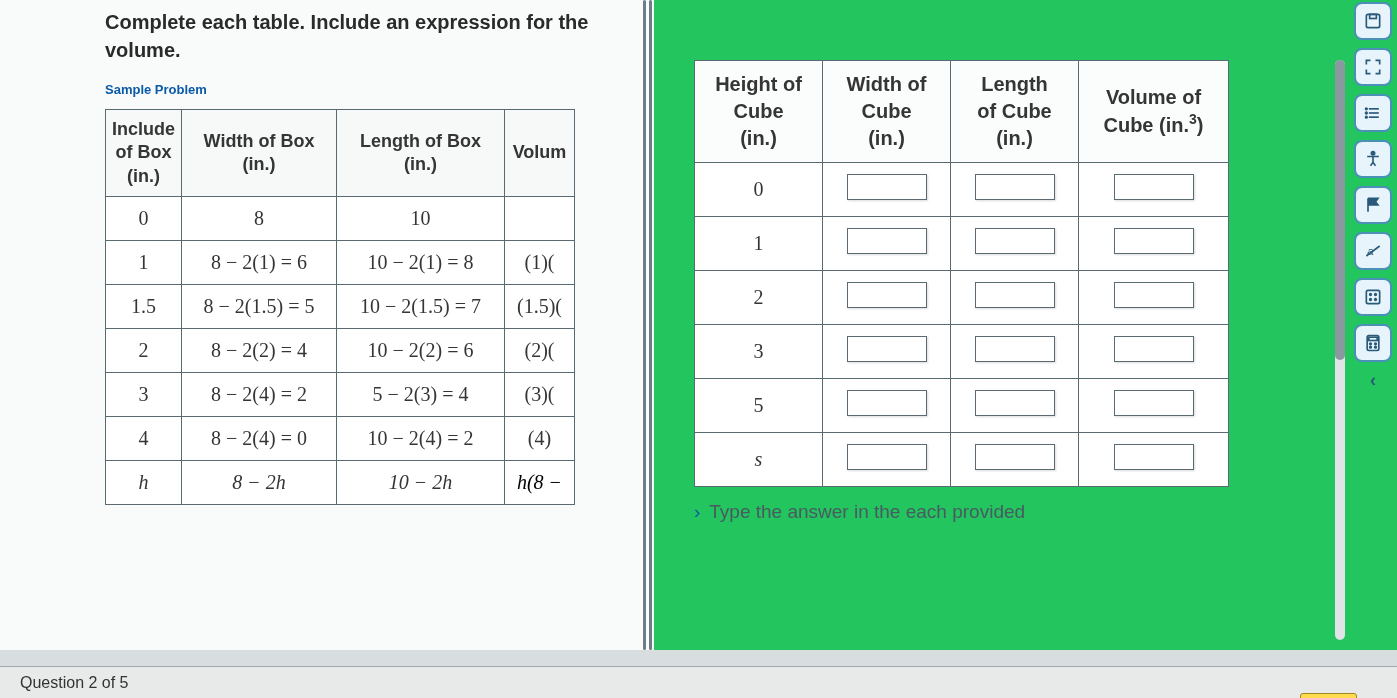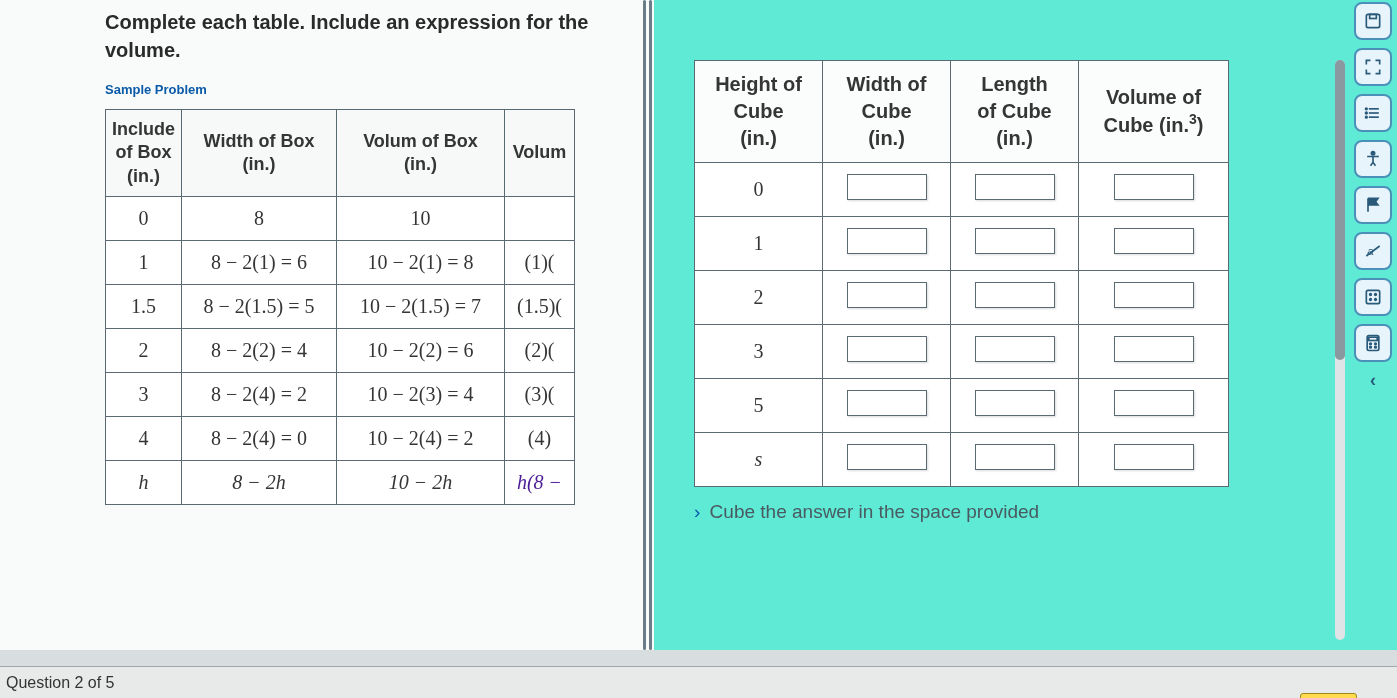--- a/index.html
+++ b/index.html
@@ -18,21 +18,21 @@
   }
   .left-panel {
     width: 640px;
     padding: 8px 10px 10px 105px;
     background: #f9fbfb;
     position: relative;
   }
   .right-panel {
     flex: 1;
     padding: 60px 39px 10px 40px;
-    background: #5eead4;
+    background: #22c55e;
     position: relative;
   }
   .divider-col {
     width: 14px;
     background: #f9fbfb;
     position: relative;
     display: flex;
     justify-content: center;
   }
   .divider-col::before {
@@ -81,21 +81,21 @@
   }
   .sample-table th { padding: 8px 6px; font-weight: bold; background:#f7f9f9;}
   .sample-table td { padding: 10px 6px; font-family: 'Times New Roman', serif; font-size: 20px;}
   .sample-table .col1 { width: 72px; }
   .sample-table .col2 { width: 155px; }
   .sample-table .col3 { width: 168px; }
   .sample-table .col4 { width: 70px; }
   .sample-table .hcol { font-family: Arial; font-size:18px; line-height:1.3; }
   .math { font-family:'Times New Roman', serif; font-style: normal; }
   .ital { font-style: italic; }
-  .blue { color:#4c1d95;margin-left:25px; }
+  .blue { color:#000000;margin-left:25px; }
 
   .cube-table th { padding: 10px 8px; font-weight:bold; font-size:20px; line-height:1.35; background:#fbfdfd;}
   .cube-table td { padding: 10px 8px; height:54px; font-family:'Times New Roman', serif; font-size:20px;}
   .cube-table .c1 { width: 128px; }
   .cube-table .c2 { width: 128px; }
   .cube-table .c3 { width: 128px; }
   .cube-table .c4 { width: 150px; }
   .input-box {
     display: inline-block;
     width: 80px;
@@ -113,21 +113,21 @@
   .footer {
     position: absolute;
     bottom: 0;
     left: 0;
     width: 100%;
     height: 32px;
     background: #e8eaea;
     border-top: 1px solid #a0a8ac;
     display: flex;
     align-items: center;
-    padding-left: 6px;
+    padding-left: 20px;
     font-size: 16px;
     color: #333;
   }
   .next-btn {
     position: absolute;
     right: 40px;
     bottom: -20px;
     background: #ffdb4d;
     border:1px solid #a08a20;
     border-radius: 3px;
@@ -197,21 +197,21 @@
           <th class="col1 hcol">
             <span>Include</span><br>
             <span>of Box</span><br>
             <span>(in.)</span>
           </th>
           <th class="col2 hcol">
             <span>Width of Box</span><br>
             <span>(in.)</span>
           </th>
           <th class="col3 hcol">
-            <span>Volum of Box</span><br>
+            <span>Length of Box</span><br>
             <span>(in.)</span>
           </th>
           <th class="col4 hcol">
             <span>Volum</span>
           </th>
         </tr>
       </thead>
       <tbody>
           <tr>
             <td class="col1 math">0</td>
@@ -233,21 +233,21 @@
           </tr>
           <tr>
             <td class="col1 math">2</td>
             <td class="col2 math">8 − 2(2) = 4</td>
             <td class="col3 math">10 − 2(2) = 6</td>
             <td class="col4 math">(2)(</td>
           </tr>
           <tr>
             <td class="col1 math">3</td>
             <td class="col2 math">8 − 2(4) = 2</td>
-            <td class="col3 math">10 − 2(3) = 4</td>
+            <td class="col3 math">5 − 2(3) = 4</td>
             <td class="col4 math">(3)(</td>
           </tr>
           <tr>
             <td class="col1 math">4</td>
             <td class="col2 math">8 − 2(4) = 0</td>
             <td class="col3 math">10 − 2(4) = 2</td>
             <td class="col4 math">(4)</td>
           </tr>
           <tr>
             <td class="col1 math ital">h</td>
@@ -320,21 +320,21 @@
           <tr>
             <td class="c1 ital math">s</td>
             <td class="c2 math"><span class="input-box"></span></td>
             <td class="c3 math"><span class="input-box"></span></td>
             <td class="c4 math"><span class="input-box"></span></td>
           </tr>
         </tbody>
     </table>
     <div class="hint-text">
       <span class="caret">›</span>
-      <span>Cube the answer in the space provided</span>
+      <span>Type the answer in the each provided</span>
     </div>
     <div class="scroll-indicator">
       <div class="scroll-thumb"></div>
     </div>
   </div>
 </div>
 
 <div class="footer">
   <span>Question 2 of 5</span>
   <div class="next-btn">NEXT</div>

